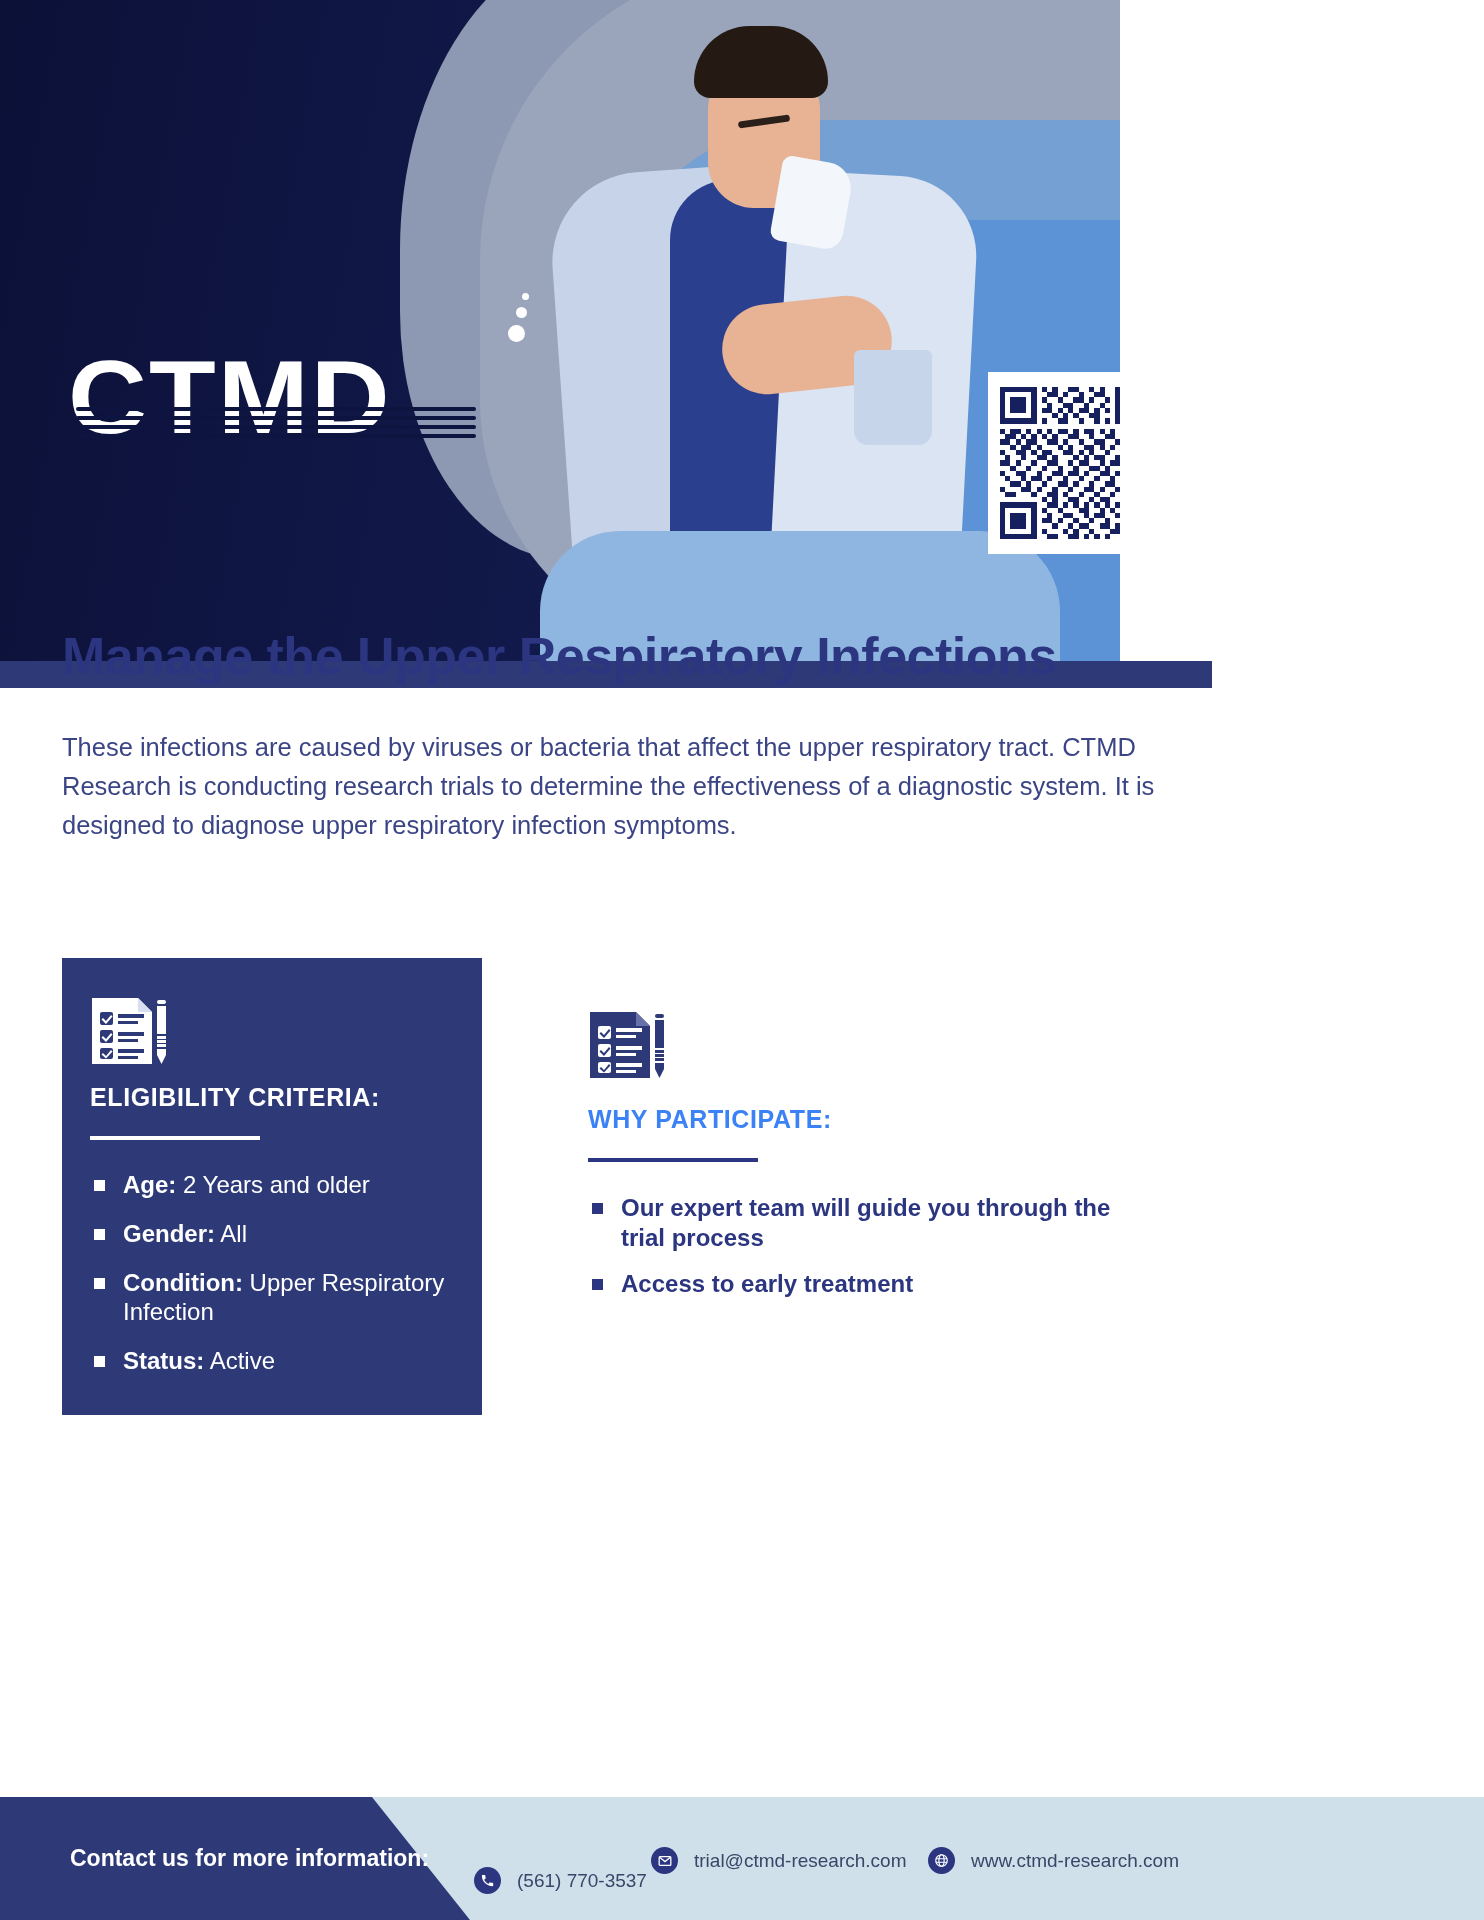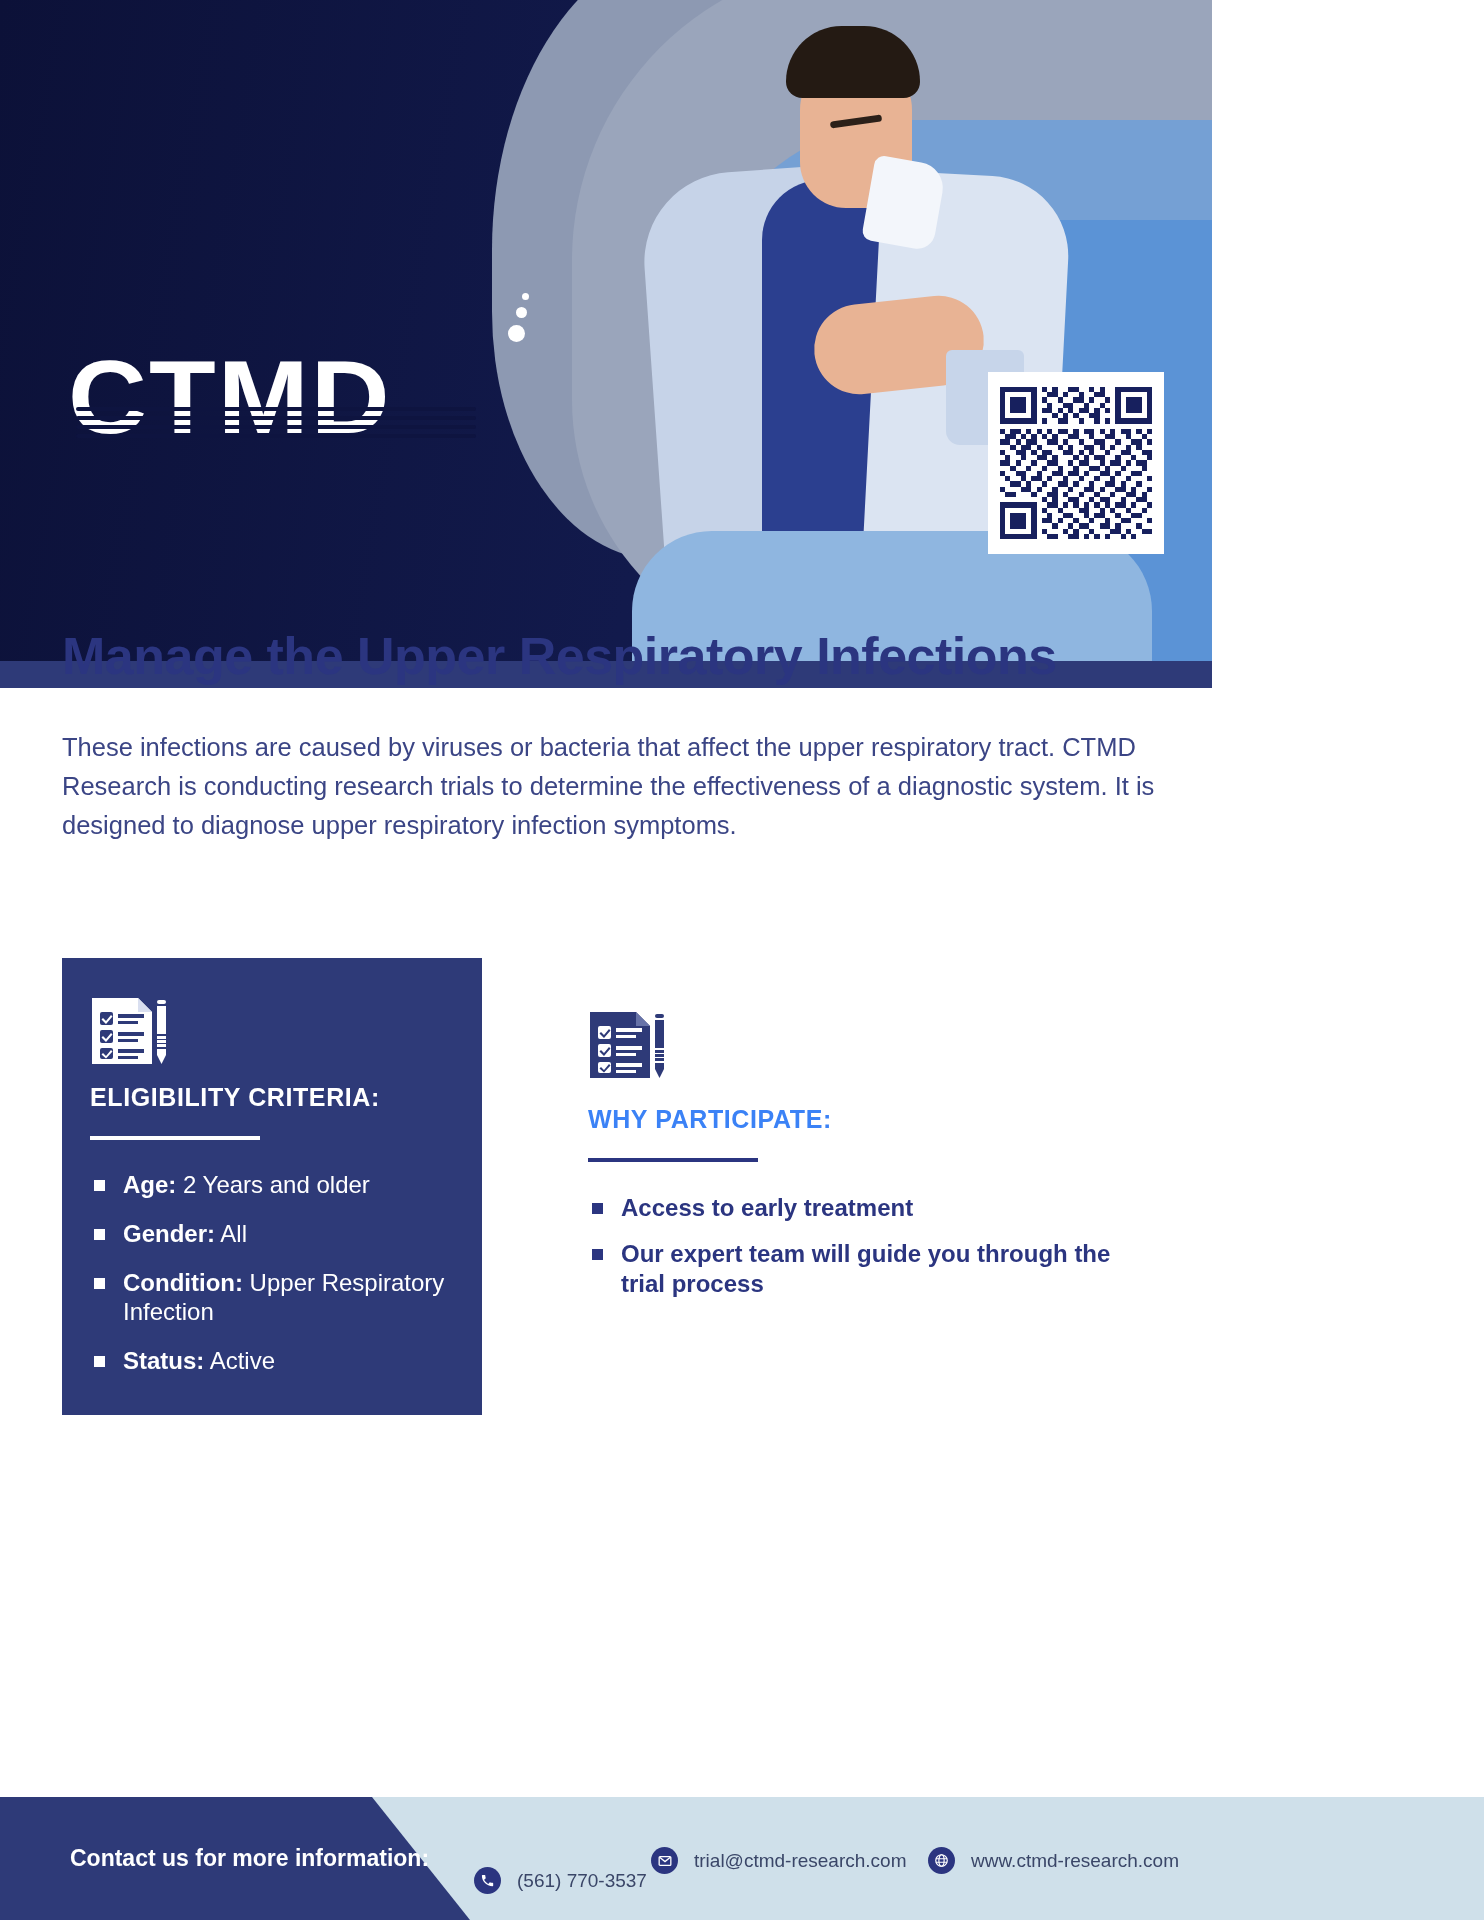--- a/index.html
+++ b/index.html
@@ -8,21 +8,21 @@
     font-family:"Liberation Sans", sans-serif;
     background:#ffffff;
     position:relative;
     overflow:hidden;
   }
   .page { position:absolute; left:0; top:0; width:1212px; height:1920px; background:#fff; }
   .gutter { position:absolute; left:1212px; top:0; width:272px; height:1920px; background:#ffffff; }
 
   
   .header {
-    position:absolute; left:0; top:0; width:1212px; height:661px;
+    position:absolute; left:0; top:0; width:1120px; height:661px;
     background:#ef4444;
     overflow:hidden;
     padding-left:46px;
   }
   .hdr-grad {
     position:absolute; inset:0;
     background:linear-gradient(100deg,#0c1138 0%,#121a4c 55%,#151d55 100%);
   }
   
   .blob {
@@ -563,22 +563,22 @@
           <rect x="67" y="44" width="9" height="3"></rect>
           <rect x="67" y="48" width="9" height="3"></rect>
           <rect x="67" y="53" width="9" height="6"></rect>
           <path d="M67 59 h9 l-4.5 9 z"></path>
         </g>
       </svg>
     </div>
     <div class="why-head">WHY PARTICIPATE:</div>
     <div class="why-rule"></div>
     <ul class="why-list">
+      <li>Our expert team will guide you through the trial process</li>
       <li>Access to early treatment</li>
-      <li>Our expert team will guide you through the trial process</li>
     </ul>
   </div>
 </div>
 
 <div class="gutter"></div>
 
 <div class="footer">
   <div class="footer-light"></div>
   <div class="footer-dark"></div>
   <div class="footer-label">Contact us for more information:</div>

